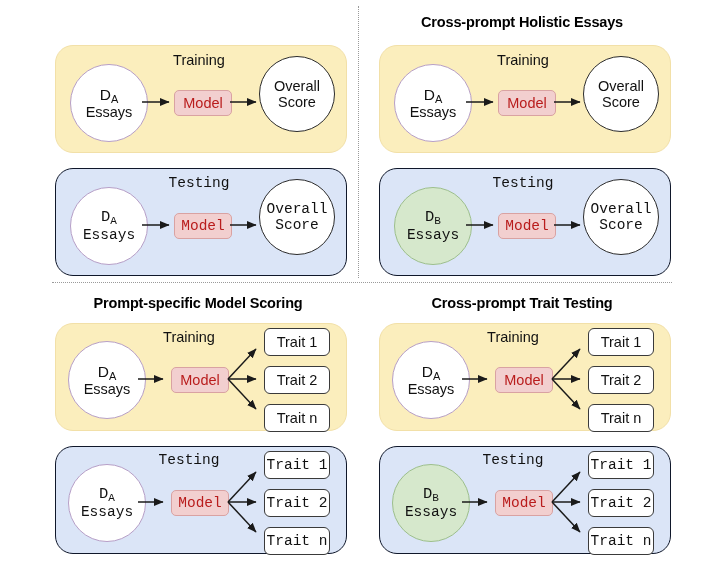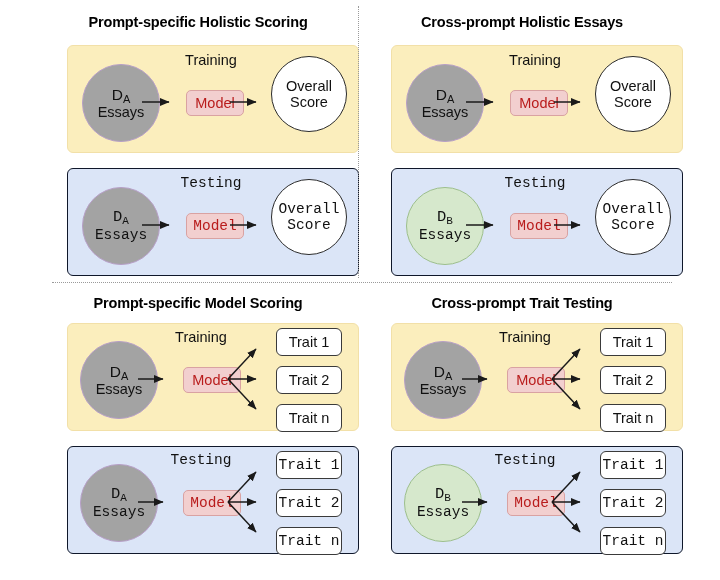--- a/index.html
+++ b/index.html
@@ -21,23 +21,22 @@
     font-weight:bold;
     font-size:14.5px;
     letter-spacing:-0.15px;
     color:#000;
     white-space:nowrap;
   }
 
   
   .stage{
     position:absolute;
-    border-radius:6px;
-    box-sizing:border-box;
-    margin-left:12px;
+    border-radius:18px;
+    box-sizing:border-box;
   }
   .stage.train{background:#fbeebd;border:1px solid #f2e0a8;}
   .stage.test{background:#dbe5f7;border:1px solid #0f172a;font-family:Liberation Mono, monospace;}
 
   .stage-label{
     position:absolute;
     font-size:14.5px;
     color:#111;
     white-space:nowrap;
     text-align:center;
@@ -49,21 +48,21 @@
     border-radius:50%;
     box-sizing:border-box;
     display:flex;
     flex-direction:column;
     align-items:center;
     justify-content:center;
     line-height:1.12;
     font-size:14.5px;
     color:#111;
   }
-  .circle.purple{background:#a3a3a3;border:1px solid #b79fc7;}
+  .circle.purple{background:#ffffff;border:1px solid #b79fc7;}
   .circle.green{background:#d6e8cc;border:1px solid #9dbf8c;}
   .circle .ds{font-size:15.5px;}
   .circle .ds sub{font-size:11px;vertical-align:baseline;position:relative;top:3px;}
 
   
   .model{
     position:absolute;
     background:#f2cfcf;
     border:1px solid #d9a2a2;
     border-radius:5px;
@@ -111,21 +110,20 @@
     left:52px;top:282px;width:620px;height:0;
     border-top:1.4px dotted #9a9a9a;
   }
 </style>
 </head>
 <body>
 
 <div class="canvas">
 
   <div class="quadrant" style="left:48px;top:14px;width:300px;height:262px;">
-    <div class="quad-title">Prompt-specific Holistic Scoring</div>
 
     <div class="stage train" style="left:7px;top:31px;width:292px;height:108px;">
       <div class="stage-label" style="left:88px;top:6px;width:110px;">Training</div>
       <div class="circle purple" style="left:14px;top:18px;width:78px;height:78px;">
         <span class="ds">D<sub>A</sub></span>
         <span>Essays</span>
       </div>
       <div class="model" style="left:118px;top:44px;width:58px;height:26px;">Model</div>
       <div class="out-circle" style="left:203px;top:10px;width:76px;height:76px;">
         <span>Overall</span>

